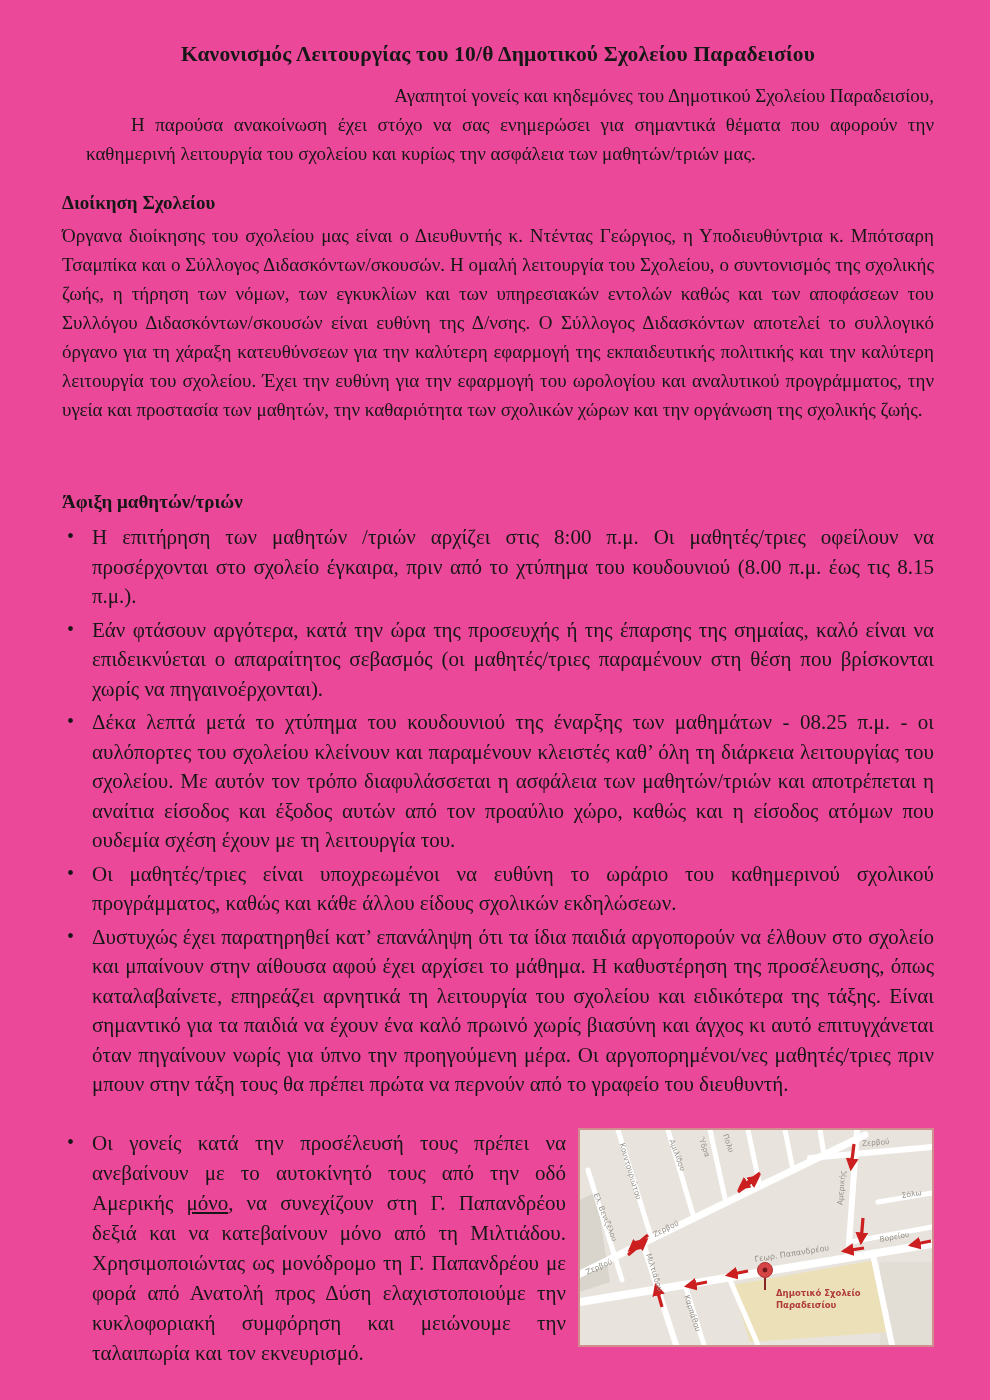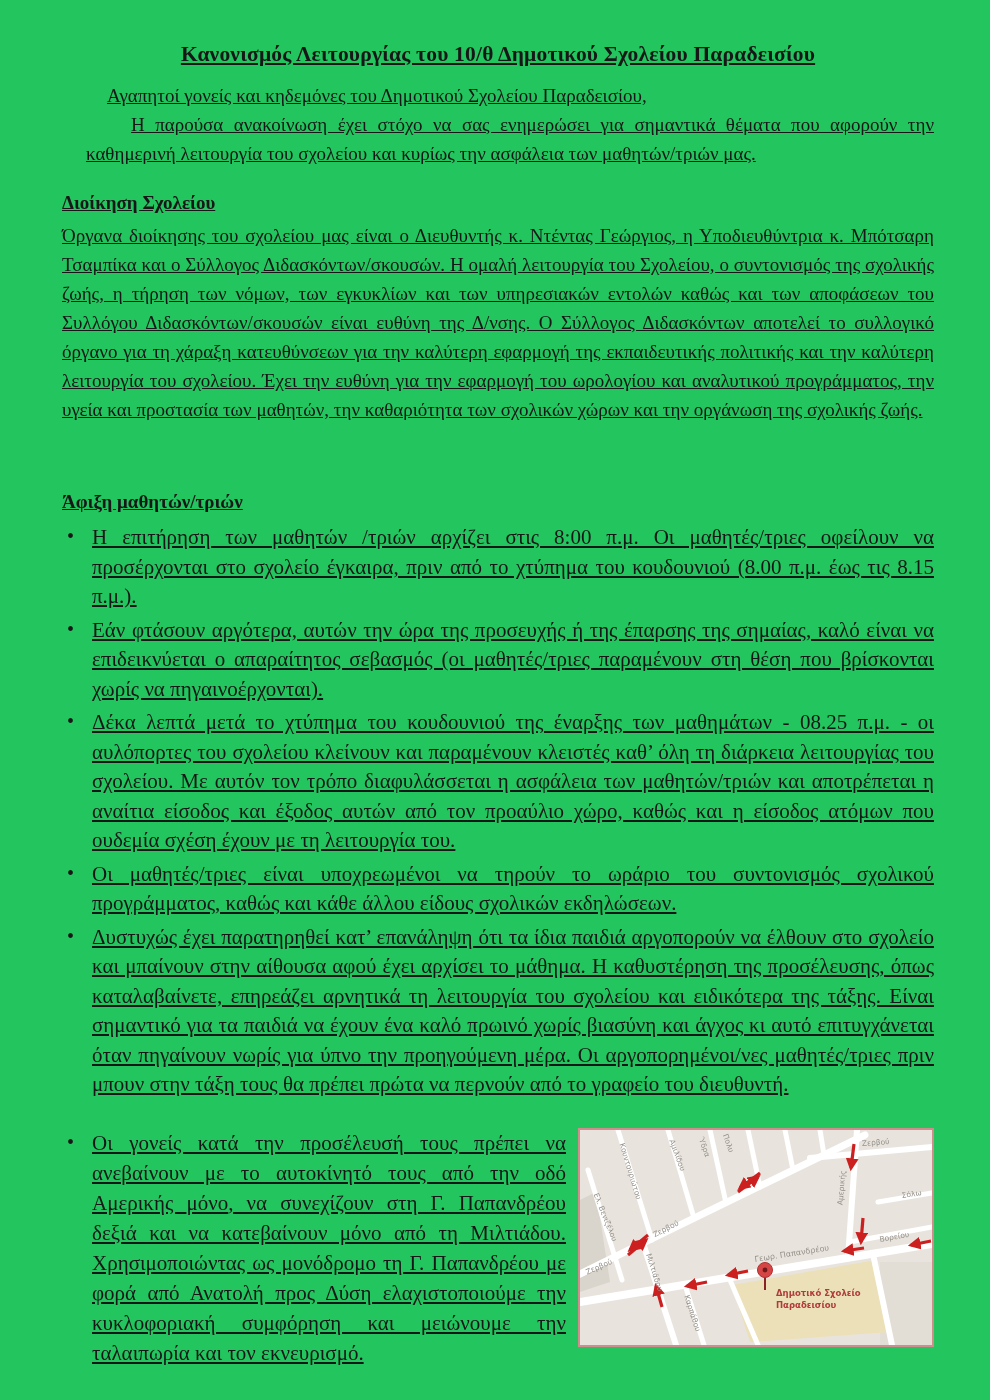--- a/index.html
+++ b/index.html
@@ -1,34 +1,33 @@
 <!DOCTYPE html>
 <html><head>
 <meta charset="utf-8">
 <style>
   html,body { margin:0; padding:0; background:#ffffff; }
   .page {
     position:relative;
     width:990px; height:1400px;
-    background:#22c55e;
+    background:#ec4899;
     box-sizing:border-box;
     padding:42px 56px 0 62px;
     font-family:"Liberation Serif","DejaVu Serif",serif;
     color:#171717;
     overflow:hidden;
-    text-decoration:underline;
   }
   .doc-title {
     font-size:21.5px; font-weight:bold; text-align:center;
     margin:0 0 14px 0; letter-spacing:0.2px;
   }
   p.body-par {
     margin:0; font-size:19px; line-height:29px; text-align:justify;
   }
-  p.salutation { text-indent:45px; text-align:left; }
+  p.salutation { text-indent:45px; text-align:right; }
   p.first-indent { text-indent:45px;margin-left:24px; }
   .section-heading {
     font-size:19px; font-weight:bold; text-align:left;
     margin:24px 0 7px 0;
   }
   .section-heading.big-gap { margin-top:67px; margin-bottom:10px; }
   ul.bullet-list { margin:4px 0 0 0; padding:0; list-style:none; }
   ul.bullet-list > li {
     position:relative; padding-left:30px; margin:0 0 4px 0;
     font-size:21px; line-height:29.5px; text-align:justify;
@@ -58,23 +57,23 @@
   <p class="body-par salutation">Αγαπητοί γονείς και κηδεμόνες του Δημοτικού Σχολείου Παραδεισίου,</p>
   <p class="body-par first-indent">Η παρούσα ανακοίνωση έχει στόχο να σας ενημερώσει για σημαντικά θέματα που αφορούν την καθημερινή λειτουργία του σχολείου και κυρίως την ασφάλεια των μαθητών/τριών μας.</p>
 
   <h2 class="section-heading">Διοίκηση Σχολείου</h2>
   <p class="body-par">Όργανα διοίκησης του σχολείου μας είναι ο Διευθυντής κ. Ντέντας Γεώργιος, η Υποδιευθύντρια κ. Μπότσαρη Τσαμπίκα και ο Σύλλογος Διδασκόντων/σκουσών. Η ομαλή λειτουργία του Σχολείου, ο συντονισμός της σχολικής ζωής, η τήρηση των νόμων, των εγκυκλίων και των υπηρεσιακών εντολών καθώς και των αποφάσεων του Συλλόγου Διδασκόντων/σκουσών είναι ευθύνη της Δ/νσης. Ο Σύλλογος Διδασκόντων αποτελεί το συλλογικό όργανο για τη χάραξη κατευθύνσεων για την καλύτερη εφαρμογή της εκπαιδευτικής πολιτικής και την καλύτερη λειτουργία του σχολείου. Έχει την ευθύνη για την εφαρμογή του ωρολογίου και αναλυτικού προγράμματος, την υγεία και προστασία των μαθητών, την καθαριότητα των σχολικών χώρων και την οργάνωση της σχολικής ζωής.</p>
 
   <h2 class="section-heading big-gap">Άφιξη μαθητών/τριών</h2>
 
   <ul class="bullet-list">
     <li>Η επιτήρηση των μαθητών /τριών αρχίζει στις 8:00 π.μ. Οι μαθητές/τριες οφείλουν να προσέρχονται στο σχολείο έγκαιρα, πριν από το χτύπημα του κουδουνιού (8.00 π.μ. έως τις 8.15 π.μ.).</li>
-    <li>Εάν φτάσουν αργότερα, αυτών την ώρα της προσευχής ή της έπαρσης της σημαίας, καλό είναι να επιδεικνύεται ο απαραίτητος σεβασμός (οι μαθητές/τριες παραμένουν στη θέση που βρίσκονται χωρίς να πηγαινοέρχονται).</li>
+    <li>Εάν φτάσουν αργότερα, κατά την ώρα της προσευχής ή της έπαρσης της σημαίας, καλό είναι να επιδεικνύεται ο απαραίτητος σεβασμός (οι μαθητές/τριες παραμένουν στη θέση που βρίσκονται χωρίς να πηγαινοέρχονται).</li>
     <li>Δέκα λεπτά μετά το χτύπημα του κουδουνιού της έναρξης των μαθημάτων - 08.25 π.μ. - οι αυλόπορτες του σχολείου κλείνουν και παραμένουν κλειστές καθ’ όλη τη διάρκεια λειτουργίας του σχολείου. Με αυτόν τον τρόπο διαφυλάσσεται η ασφάλεια των μαθητών/τριών και αποτρέπεται η αναίτια είσοδος και έξοδος αυτών από τον προαύλιο χώρο, καθώς και η είσοδος ατόμων που ουδεμία σχέση έχουν με τη λειτουργία του.</li>
-    <li>Οι μαθητές/τριες είναι υποχρεωμένοι να τηρούν το ωράριο του συντονισμός σχολικού προγράμματος, καθώς και κάθε άλλου είδους σχολικών εκδηλώσεων.</li>
+    <li>Οι μαθητές/τριες είναι υποχρεωμένοι να ευθύνη το ωράριο του καθημερινού σχολικού προγράμματος, καθώς και κάθε άλλου είδους σχολικών εκδηλώσεων.</li>
     <li>Δυστυχώς έχει παρατηρηθεί κατ’ επανάληψη ότι τα ίδια παιδιά αργοπορούν να έλθουν στο σχολείο και μπαίνουν στην αίθουσα αφού έχει αρχίσει το μάθημα. Η καθυστέρηση της προσέλευσης, όπως καταλαβαίνετε, επηρεάζει αρνητικά τη λειτουργία του σχολείου και ειδικότερα της τάξης. Είναι σημαντικό για τα παιδιά να έχουν ένα καλό πρωινό χωρίς βιασύνη και άγχος κι αυτό επιτυγχάνεται όταν πηγαίνουν νωρίς για ύπνο την προηγούμενη μέρα. Οι αργοπορημένοι/νες μαθητές/τριες πριν μπουν στην τάξη τους θα πρέπει πρώτα να περνούν από το γραφείο του διευθυντή.</li>
   </ul>
 
   <div class="parents-section">
 
     <figure class="route-map">
       <svg width="352" height="215" viewBox="0 0 352 215" xmlns="http://www.w3.org/2000/svg">
         <defs>
           <marker id="ah" viewBox="0 0 10 10" refX="7.5" refY="5" markerWidth="4" markerHeight="4" orient="auto">
             <path d="M0,0 L10,5 L0,10 z" fill="#cc1f1f"></path>

